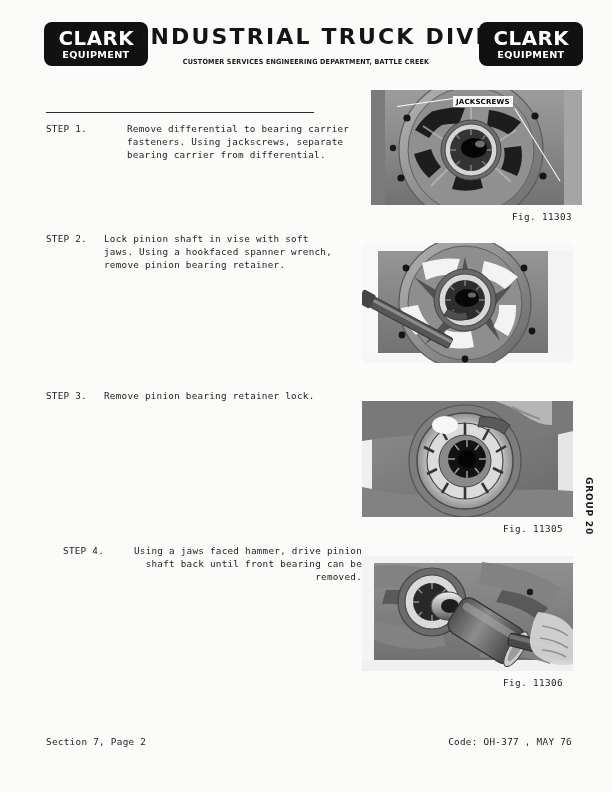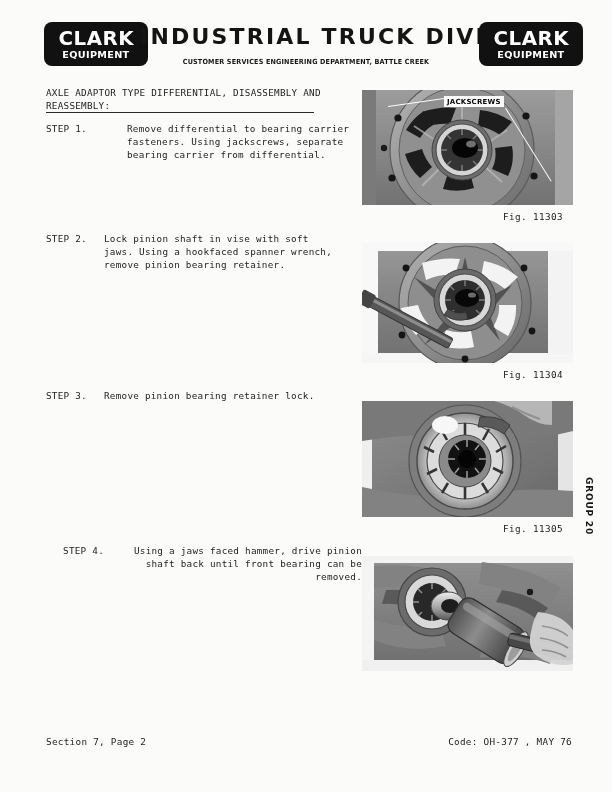--- a/index.html
+++ b/index.html
@@ -153,21 +153,21 @@
     filter: grayscale(100%) contrast(108%);
   }
   .figure .caption {
     margin-top: 6px;
     text-align: right;
     padding-right: 10px;
     font-size: 9.3px;
     letter-spacing: 0.4px;
     color: #1c1c1c;
   }
-  #fig-1 { top: 90px; }
+  #fig-1 { top: 90px; margin-left: 9px; }
   #fig-1 .photo { height: 115px; }
   #fig-2 { top: 243px; }
   #fig-2 .photo { height: 120px; }
   #fig-3 { top: 401px; }
   #fig-3 .photo { height: 116px; }
   #fig-4 { top: 556px; }
   #fig-4 .photo { height: 115px; }
 
   
   .callout {
@@ -242,24 +242,20 @@
 
     <div class="masthead">INDUSTRIAL  TRUCK  DIVISION</div>
     <div class="masthead-sub">CUSTOMER SERVICES ENGINEERING DEPARTMENT, BATTLE CREEK</div>
 
     <div class="logo logo-right">
       <div class="logo-clark">CLARK</div>
       <div class="logo-equipment">EQUIPMENT</div>
     </div>
   </div>
 
-  <div class="doc-title">
-    <span>AXLE ADAPTOR TYPE DIFFERENTIAL, DISASSEMBLY AND</span><br>
-    <span class="line2">REASSEMBLY:</span>
-  </div>
   <div class="title-rule"></div>
 
   <div class="step" id="step-1">
     <div class="step-label">STEP 1.</div>
     <div class="step-body">Remove differential to bearing carrier
 fasteners.  Using jackscrews, separate
 bearing carrier from differential.</div>
   </div>
 
   <div class="step" id="step-2">
@@ -419,21 +415,20 @@
         <ellipse cx="110" cy="52" rx="4" ry="2.6" fill="#aaaaa3" opacity="0.6"></ellipse>
 
         <g transform="rotate(28 60 86)">
           <rect x="-6" y="80" width="98" height="11" rx="2" fill="#5a5a54" stroke="#39392f" stroke-width="1"></rect>
           <rect x="-6" y="82" width="98" height="3" fill="#9e9e97" opacity="0.75"></rect>
           <rect x="-10" y="78" width="14" height="15" rx="2" fill="#4a4a45"></rect>
         </g>
         <path d="M86 66 q10 6 18 3 l2 7 q-12 4 -24 -4 z" fill="#53534d" stroke="#333" stroke-width="0.8"></path>
       </svg>
     </div>
-    <div class="caption">Fig. 11304</div>
   </div>
 
   <div class="figure" id="fig-3">
     <div class="photo">
       <svg viewBox="0 0 211 116" width="211" height="116" preserveAspectRatio="none">
         <defs>
           <linearGradient id="f3bg" x1="0" y1="0" x2="1" y2="1">
             <stop offset="0%" stop-color="#8d8d86"></stop>
             <stop offset="100%" stop-color="#6a6a64"></stop>
           </linearGradient>
@@ -558,20 +553,21 @@
 
         <path d="M176 56 q24 2 35 18 l0 34 q-20 4 -36 -8 q-10 -8 -6 -24 q2 -12 7 -20 z" fill="#cdcdc5" opacity="0.95"></path>
         <g stroke="#8f8f87" stroke-width="1.6" fill="none">
           <path d="M180 70 q16 2 26 10"></path>
           <path d="M178 82 q16 2 28 10"></path>
           <path d="M180 94 q14 1 24 7"></path>
         </g>
         <circle cx="168" cy="36" r="3.2" fill="#22221f"></circle>
       </svg>
     </div>
+    <div class="caption">Fig. 11306</div>
   </div>
 
   <div class="group-tab">GROUP 20</div>
 
   <div class="footer-left">Section 7, Page 2</div>
   <div class="footer-right">Code: OH-377 , MAY 76</div>
 
 </div>
 
 </body></html>

